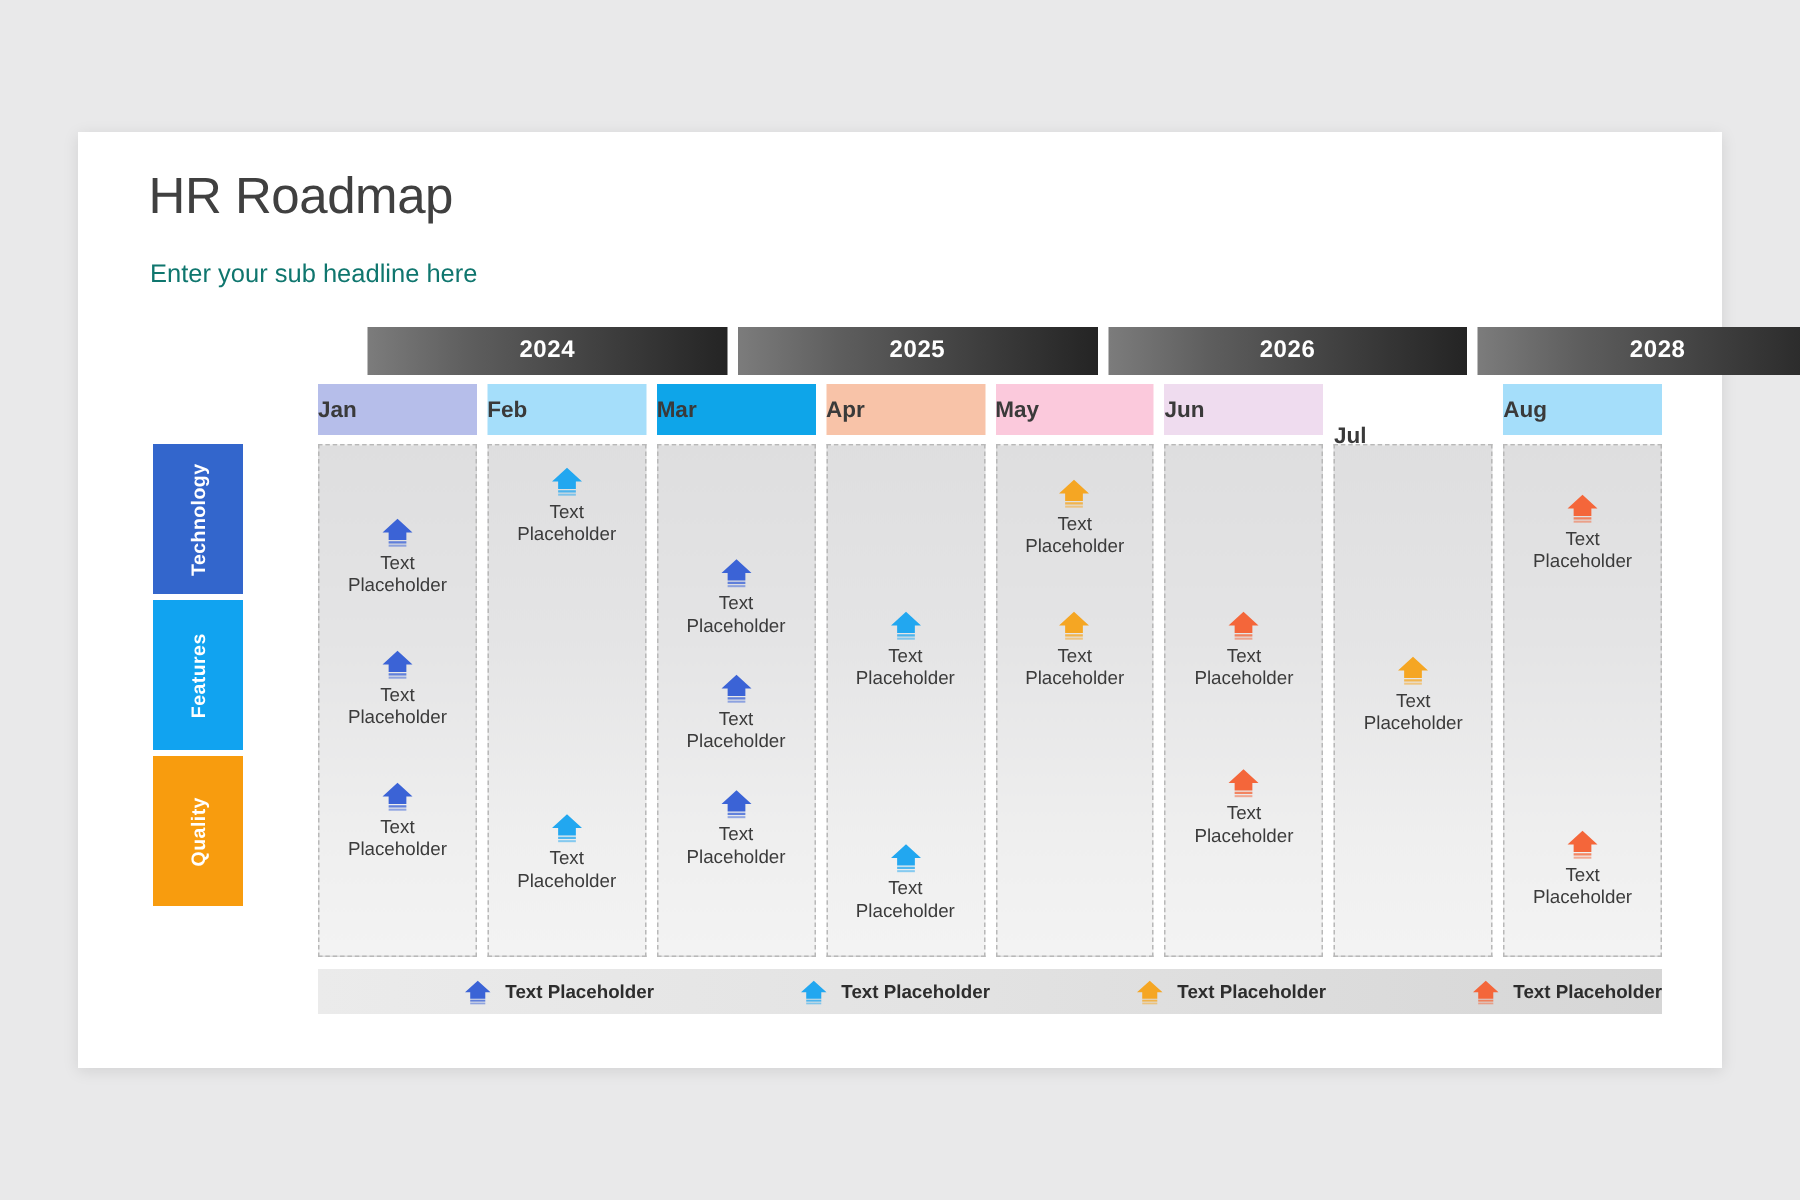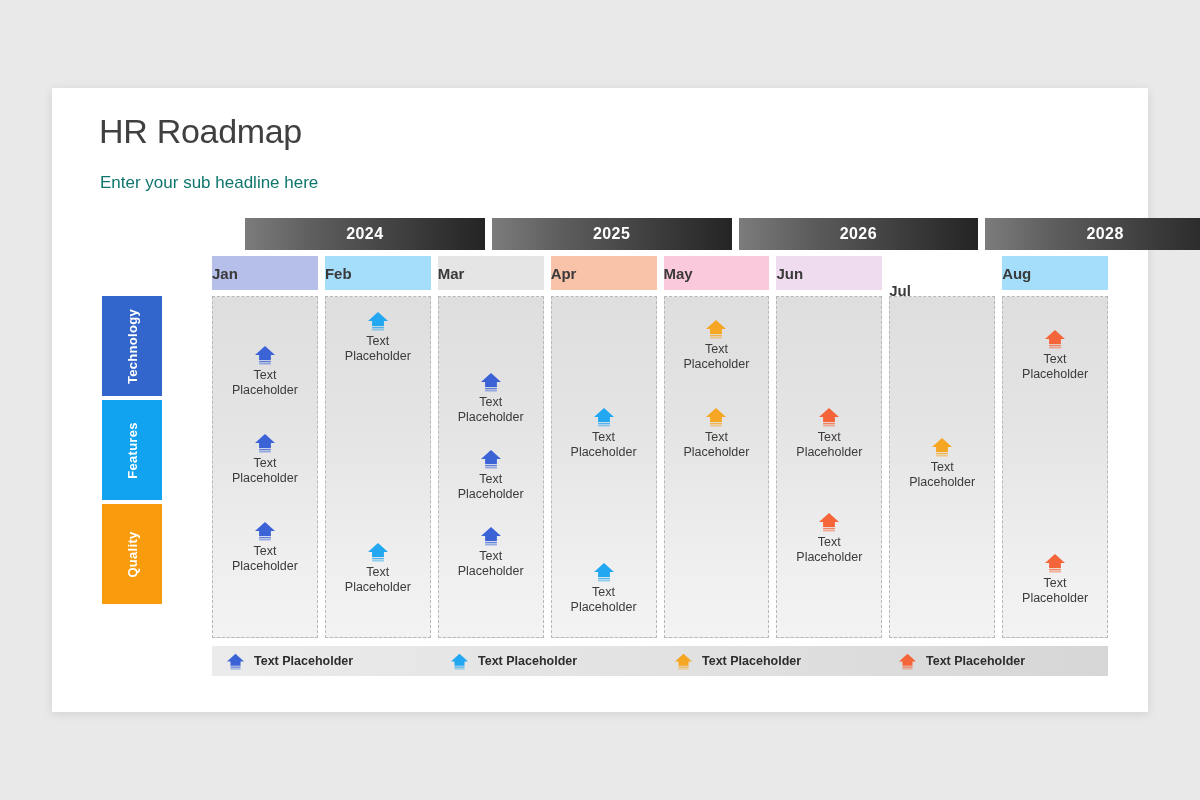--- a/index.html
+++ b/index.html
@@ -158,20 +158,21 @@
     height: 30px;
     background: linear-gradient(to right, #ebebeb 0%, #e2e2e2 50%, #d6d6d6 100%);
     display: flex;
   }
   .legend-item {
     flex: 1;
     display: flex;
     align-items: center;
     gap: 9px;
     padding-left: 14px;
+    justify-content: flex-end;
   }
   .legend-item .ltext {
     font-size: 12.5px;
     font-weight: 700;
     color: #2d2d2d;
     white-space: nowrap;
   }
 
   svg.arw { display: inline-block; vertical-align: middle; }
 </style>
@@ -200,21 +201,21 @@
         </div>
       </div>
 
     <div id="months">
         <div class="month-cell" style="background: rgb(182, 190, 234);">
           <span>Jan</span>
         </div>
         <div class="month-cell" style="background: rgb(165, 222, 250);">
           <span>Feb</span>
         </div>
-        <div class="month-cell" style="background: #e5e5e5;">
+        <div class="month-cell" style="background: #0ea5e9;">
           <span>Mar</span>
         </div>
         <div class="month-cell" style="background: rgb(248, 195, 168);">
           <span>Apr</span>
         </div>
         <div class="month-cell" style="background: rgb(251, 201, 220);">
           <span>May</span>
         </div>
         <div class="month-cell" style="background: rgb(239, 220, 239);">
           <span>Jun</span>

